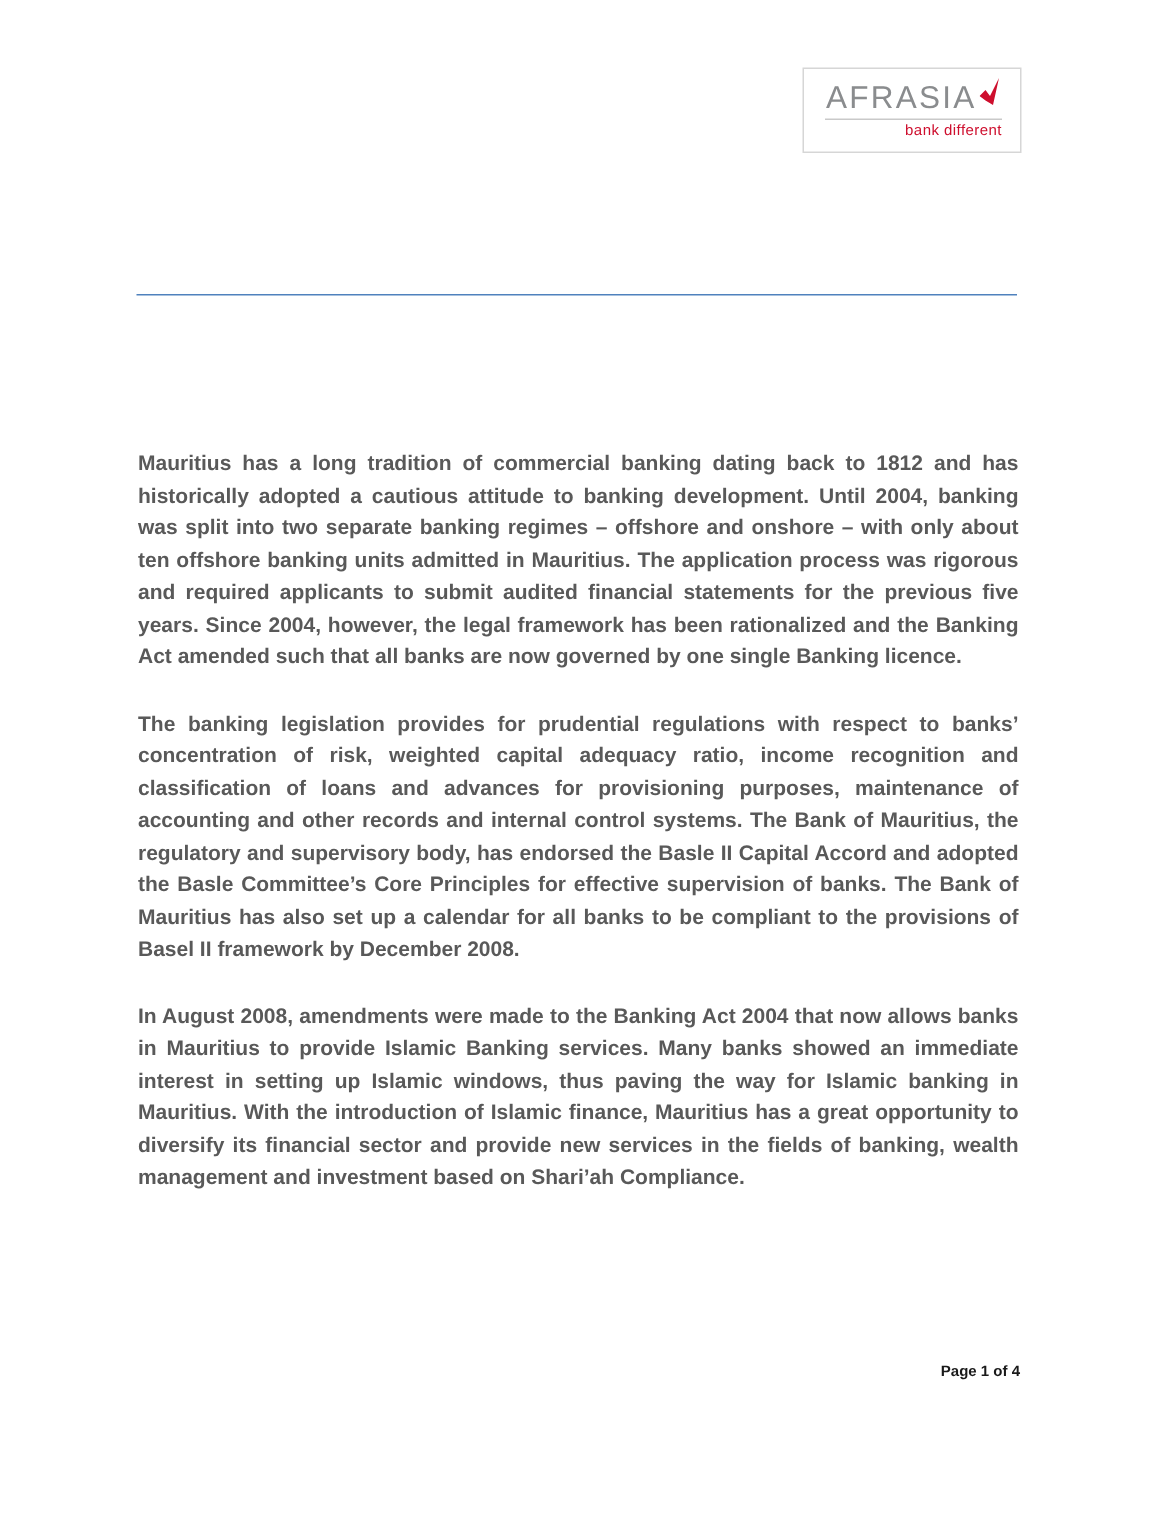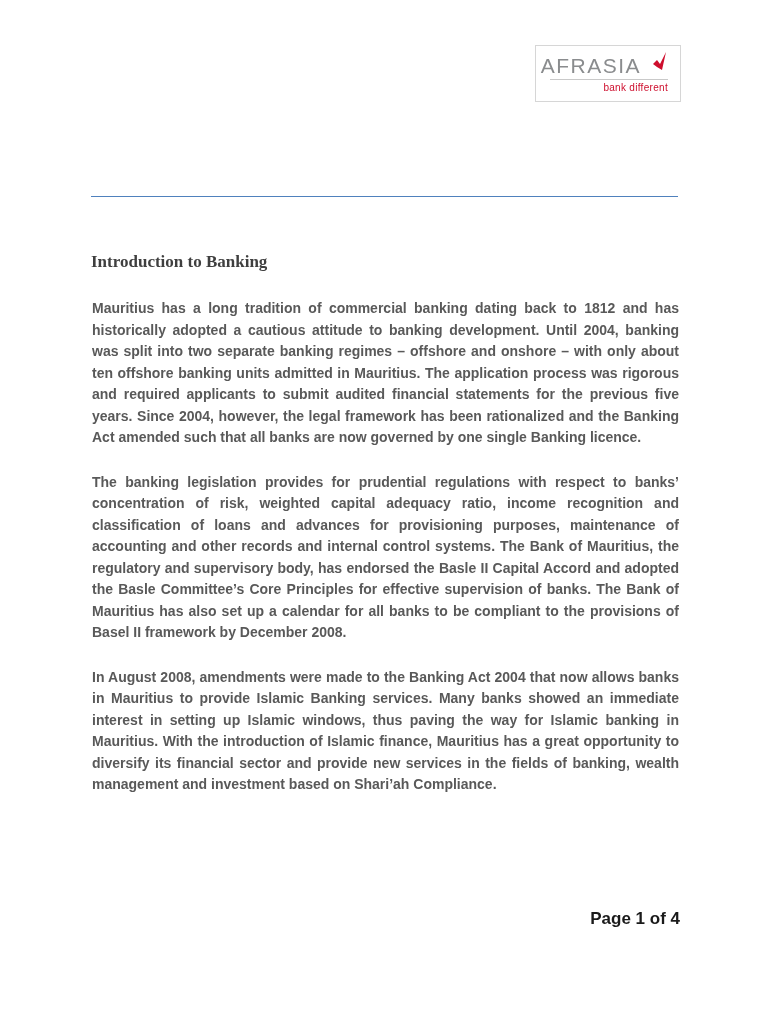--- a/index.html
+++ b/index.html
@@ -28,21 +28,21 @@
     background: #ffffff;
     display: flex;
     flex-direction: column;
     align-items: flex-end;
     justify-content: center;
     padding: 6px 12px 5px 12px;
   }
   .logo-row {
     display: flex;
     align-items: flex-start;
-    gap: 12px;
+    gap: 2px;
   }
   .logo-brand {
     font-family: "Liberation Sans", sans-serif;
     font-size: 21px;
     line-height: 22px;
     letter-spacing: 1.5px;
     color: #8a8c8e;
     font-weight: 400;
   }
   .logo-swoosh { display: inline-block; margin-top: -3px; }
@@ -110,21 +110,21 @@
     margin-bottom: 23px;
   }
 
   
   .footer {
     position: absolute;
     top: 909px;
     right: 88px;
     font-family: "Liberation Sans", sans-serif;
     font-weight: 700;
-    font-size: 17px;
+    font-size: 10px;
     color: #1a1a1a;
   }
 </style>
 </head>
 <body>
 
 <div class="page">
 
   <div class="logo-box">
     <div class="logo-row">
@@ -135,21 +135,20 @@
         </svg>
       </span>
     </div>
     <div class="logo-divider"></div>
     <div class="logo-tagline">bank different</div>
   </div>
 
 
   <div class="title-rule"></div>
 
-  <h2 class="heading">Introduction to Banking</h2>
 
   <div class="content">
     <p class="para">Mauritius has a long tradition of commercial banking dating back to 1812 and has historically adopted a cautious attitude to banking development.  Until 2004, banking was split into two separate banking regimes – offshore and onshore – with only about ten offshore banking units admitted in Mauritius. The application process was rigorous and required applicants to submit audited financial statements for the previous five years.  Since 2004, however, the legal framework has been rationalized and the Banking Act amended such that all banks are now governed by one single Banking licence.</p>
     <p class="para">The banking legislation provides for prudential regulations with respect to banks’ concentration of risk, weighted capital adequacy ratio, income recognition and classification of loans and advances for provisioning purposes, maintenance of accounting and other records and internal control systems. The Bank of Mauritius, the regulatory and supervisory body, has endorsed the Basle II Capital Accord and adopted the Basle Committee’s Core Principles for effective supervision of banks.  The Bank of Mauritius has also set up a calendar for all banks to be compliant to the provisions of Basel II framework by December 2008.</p>
     <p class="para">In August 2008, amendments were made to the Banking Act 2004 that now allows banks in Mauritius to provide Islamic Banking services.  Many banks showed an immediate interest in setting up Islamic windows, thus paving the way for Islamic banking in Mauritius.  With the introduction of Islamic finance, Mauritius has a great opportunity to diversify its financial sector and provide new services in the fields of banking, wealth management and investment based on Shari’ah Compliance.</p>
   </div>
 
   <div class="footer">Page 1 of 4</div>
 
 </div>

